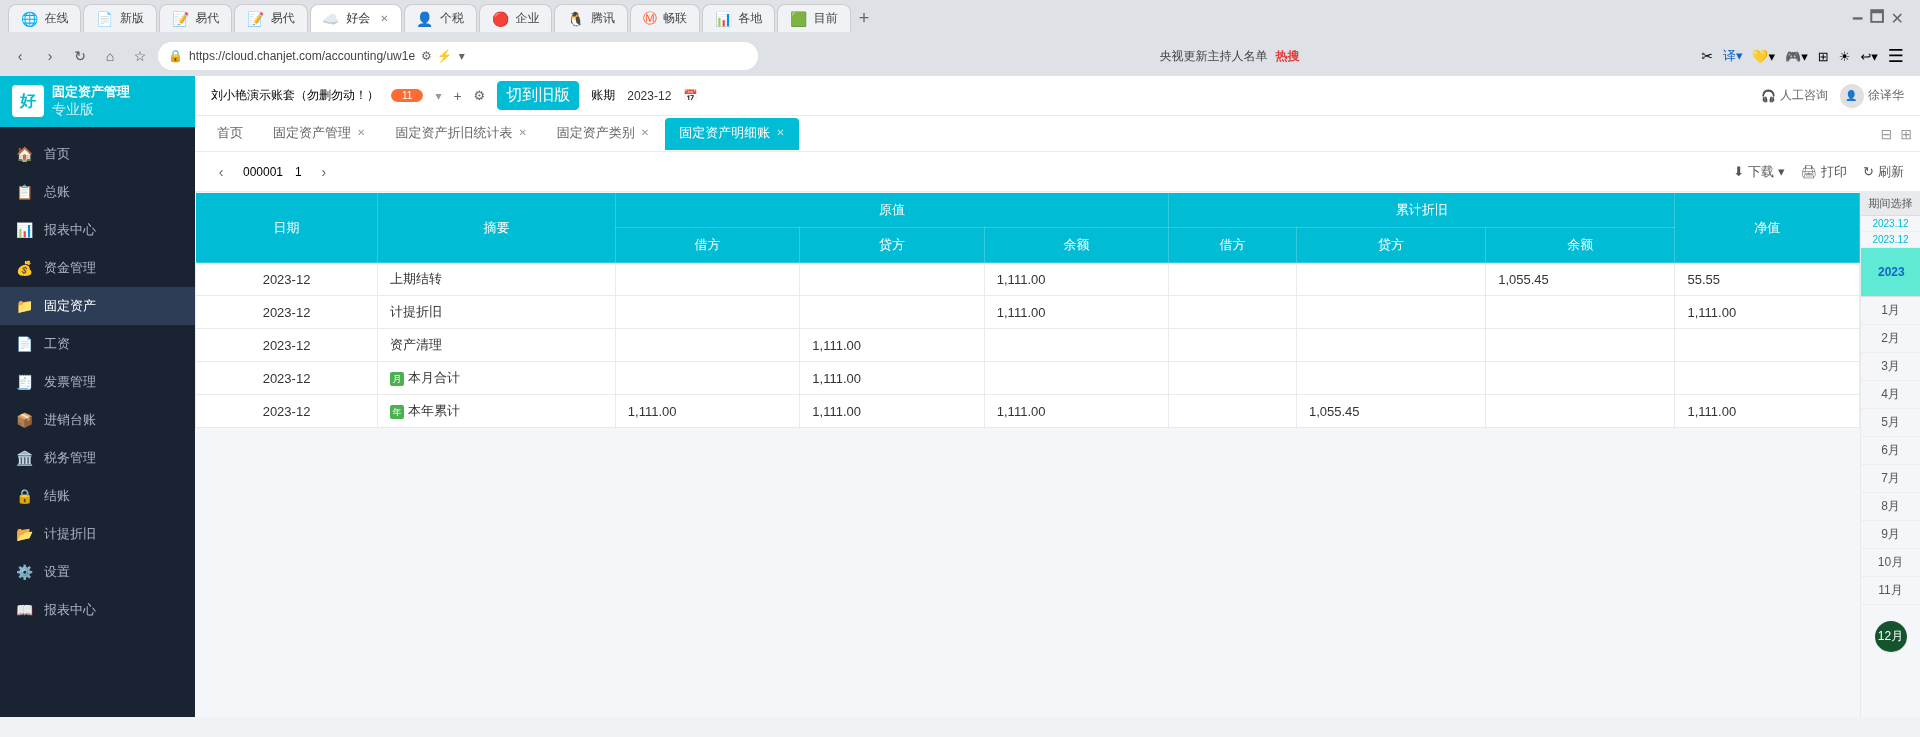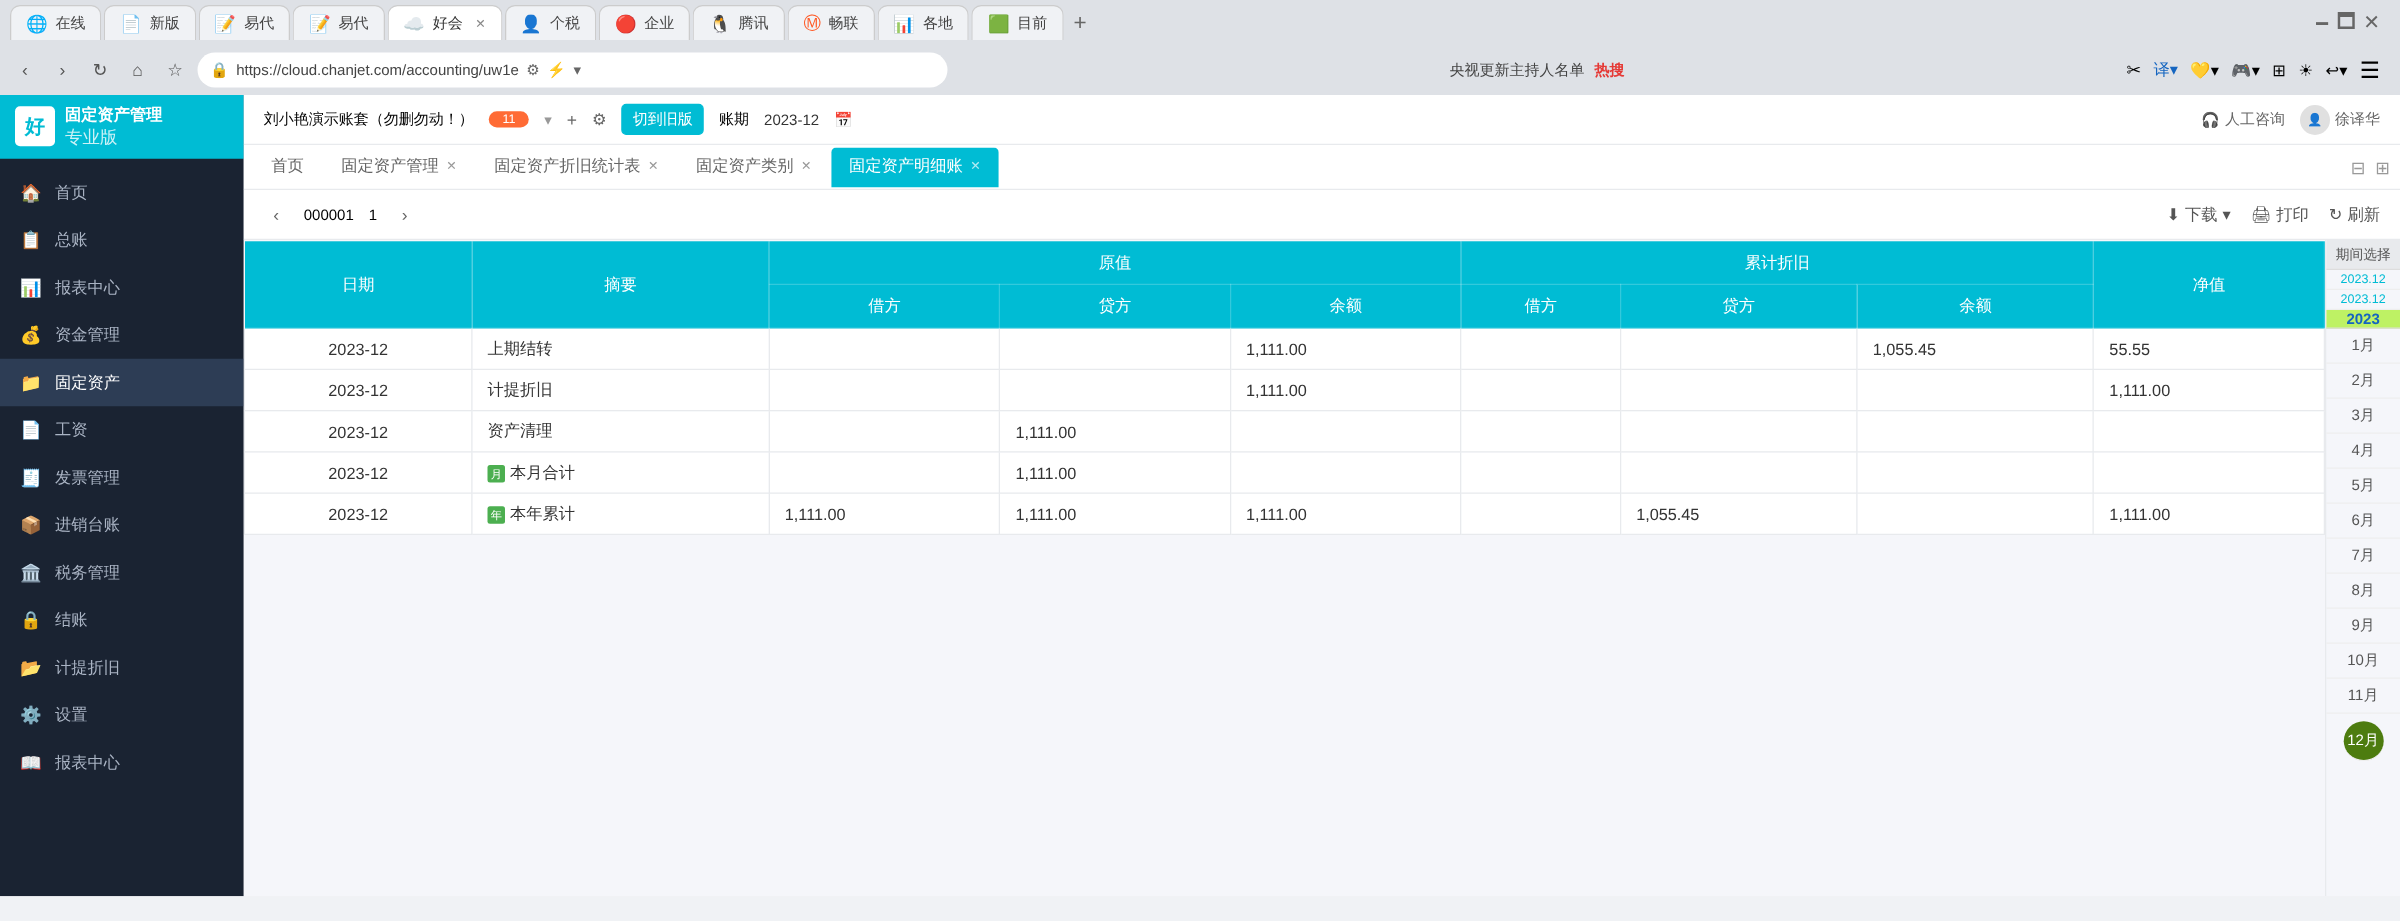--- a/index.html
+++ b/index.html
@@ -29,21 +29,21 @@
     .sidebar-menu { flex: 1; padding: 8px 0; overflow-y: auto; }
     .sidebar-item { display: flex; align-items: center; gap: 10px; padding: 10px 16px; color: #aab4c4; cursor: pointer; font-size: 13px; transition: background 0.2s; }
     .sidebar-item.active { background: #2d3d55; color: #fff; }
     .sidebar-item .menu-icon { width: 18px; height: 18px; display: flex; align-items: center; justify-content: center; font-size: 14px; flex-shrink: 0; }
 
     
     .main-content { flex: 1; display: flex; flex-direction: column; background: #f5f6fa; overflow: hidden; }
 
     
     .app-header { height: 40px; background: #fff; border-bottom: 1px solid #e8eaed; display: flex; align-items: center; padding: 0 16px; gap: 12px; flex-shrink: 0; }
-    .header-btn { font-size: 12px; color: #666; cursor: pointer; padding: 3px 8px; border: 1px solid #ddd; border-radius: 4px; background: #fff; }
+    .header-btn { font-size: 16px; color: #666; cursor: pointer; padding: 3px 8px; border: 1px solid #ddd; border-radius: 4px; background: #fff; }
     .header-btn.active { background: #00bcd4; color: #fff; border-color: #00bcd4; }
     .header-right { margin-left: auto; display: flex; align-items: center; gap: 12px; }
     .header-link { font-size: 12px; color: #666; cursor: pointer; display: flex; align-items: center; gap: 4px; }
     .user-avatar { width: 24px; height: 24px; border-radius: 50%; background: #e0e0e0; display: flex; align-items: center; justify-content: center; font-size: 10px; color: #666; }
 
     
     .page-tabs { display: flex; align-items: center; height: 36px; background: #fff; border-bottom: 1px solid #e8eaed; padding: 0 8px; gap: 2px; flex-shrink: 0; }
     .page-tab { display: flex; align-items: center; gap: 6px; padding: 6px 14px; font-size: 13px; color: #666; cursor: pointer; border-bottom: 2px solid transparent; white-space: nowrap; }
     .page-tab.active { color: #fff; background: #00bcd4; border-radius: 4px 4px 0 0; }
     .page-tab .tab-close { font-size: 10px; color: rgba(255,255,255,0.7); cursor: pointer; }
@@ -66,21 +66,21 @@
     td { padding: 7px 12px; text-align: center; font-size: 13px; color: #333; border: 1px solid #e8eaed; background: #fff; white-space: nowrap; }
     td.text-left { text-align: left; }
     td.amount { text-align: left; color: #333; }
     .row-tag { display: inline-block; width: 14px; height: 14px; background: #4caf50; border-radius: 2px; color: #fff; font-size: 9px; line-height: 14px; text-align: center; margin-right: 4px; }
 
     
     .period-panel { width: 60px; background: #f5f6fa; border-left: 1px solid #e8eaed; display: flex; flex-direction: column; overflow-y: auto; flex-shrink: 0; }
     .period-header { background: #e8eaed; padding: 4px 6px; font-size: 11px; color: #555; text-align: center; cursor: pointer; border-bottom: 1px solid #ddd; }
     .period-date { font-size: 10px; color: #00bcd4; text-align: center; padding: 2px 4px; border-bottom: 1px solid #eee; cursor: pointer; }
     .period-month { font-size: 12px; color: #555; text-align: center; padding: 5px 4px; border-bottom: 1px solid #eee; cursor: pointer; }
-    .period-month.active { background: #4d7c0f; color: #fff; border-radius: 50%; margin: 6px auto; width: 32px; height: 32px; display: flex; align-items: center; justify-content: center; padding: 0; }
+    .period-month.active { background: #14532d; color: #fff; border-radius: 50%; margin: 16px auto; width: 32px; height: 32px; display: flex; align-items: center; justify-content: center; padding: 0; }
   </style>
 </head>
 <body>
 
 <div style="width:1920px; overflow:hidden;">
 
   <div class="tab-bar">
     <div class="browser-tab">
       <span style="color:#00bcd4; font-size:14px;">🌐</span>
       <span>在线</span>
@@ -390,21 +390,21 @@
                 <td class="amount">1,111.00</td>
               </tr>
             </tbody>
           </table>
         </div>
 
         <div class="period-panel">
           <div class="period-header">期间选择</div>
           <div class="period-date">2023.12</div>
           <div class="period-date">2023.12</div>
-          <div style="background:#bef264; text-align:center; padding:0; font-size:12px; color:#1565c0; font-weight:bold; border-bottom:1px solid #ddd;">2023</div>
+          <div style="background:#5eead4; text-align:center; padding:17px; font-size:12px; color:#1565c0; font-weight:bold; border-bottom:1px solid #ddd;">2023</div>
           <div class="period-month">1月</div>
           <div class="period-month">2月</div>
           <div class="period-month">3月</div>
           <div class="period-month">4月</div>
           <div class="period-month">5月</div>
           <div class="period-month">6月</div>
           <div class="period-month">7月</div>
           <div class="period-month">8月</div>
           <div class="period-month">9月</div>
           <div class="period-month">10月</div>

